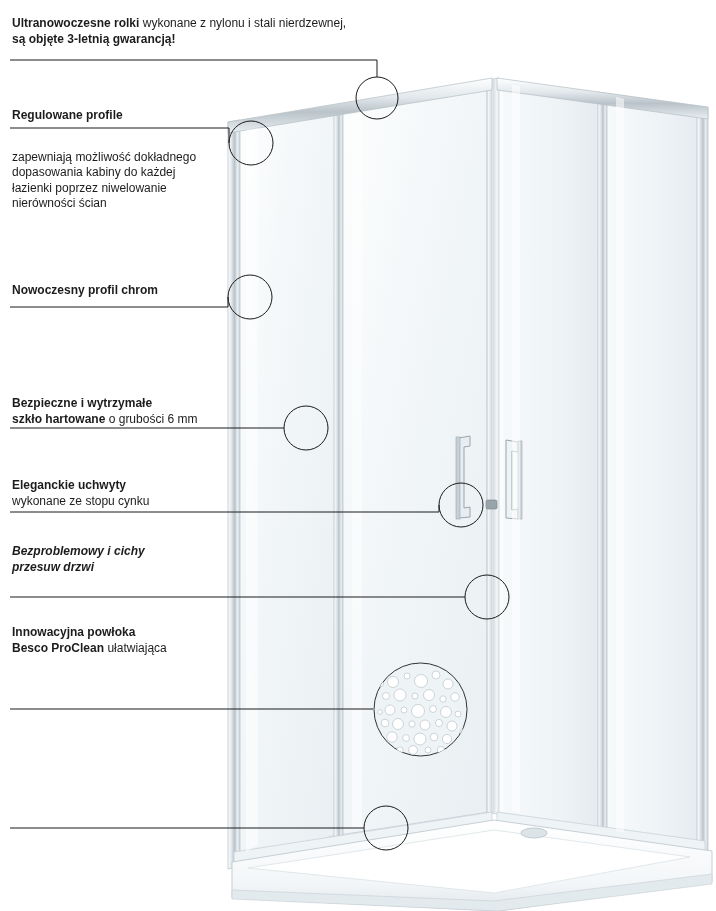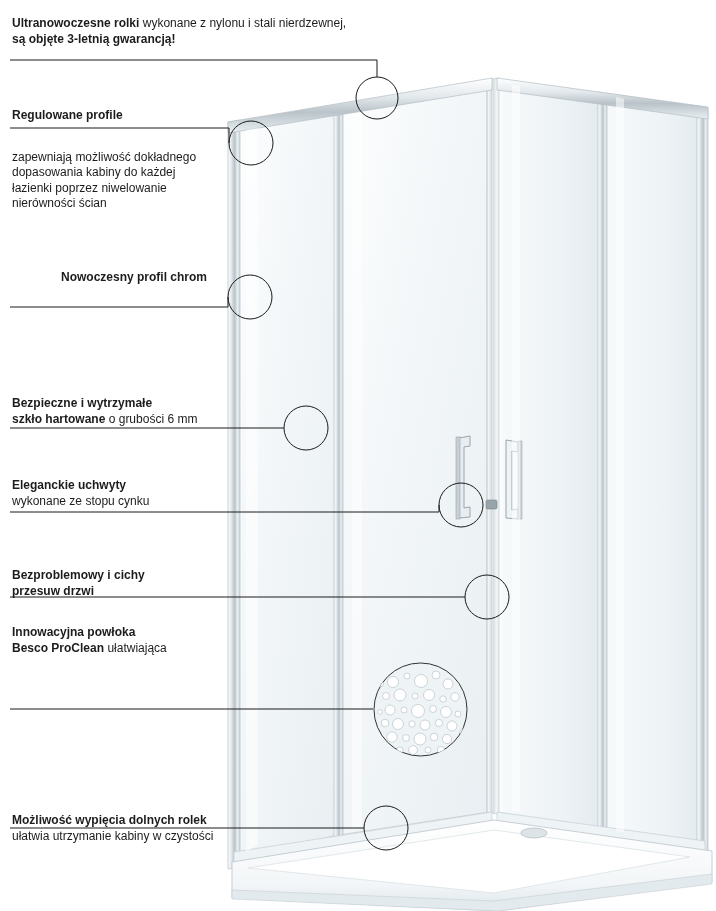--- a/index.html
+++ b/index.html
@@ -233,46 +233,42 @@
       <span class="ttl">Ultranowoczesne rolki</span><span class="sub"> wykonane z nylonu i stali nierdzewnej,</span>
     </div>
     <div class="ttl">są objęte 3-letnią gwarancją!</div>
   </div>
 
   <div class="anno" style="left:12px; top:108px; width:205px;">
     <div class="ttl">Regulowane profile</div>
     <div class="sub" style="margin-top:26px;">zapewniają możliwość dokładnego dopasowania kabiny do każdej łazienki poprzez niwelowanie nierówności ścian</div>
   </div>
 
-  <div class="anno" style="left:12px; top:270px; width:244px;text-align:center;">
+  <div class="anno" style="left:12px; top:283px; width:244px;">
     <div class="ttl">Nowoczesny profil chrom</div>
   </div>
 
   <div class="anno" style="left:12px; top:396px; width:215px;">
     <div class="ttl">Bezpieczne i wytrzymałe</div>
     <div>
       <span class="ttl">szkło hartowane</span><span class="sub"> o grubości 6 mm</span>
     </div>
   </div>
 
   <div class="anno" style="left:12px; top:478px; width:215px;">
     <div class="ttl">Eleganckie uchwyty</div>
     <div class="sub">wykonane ze stopu cynku</div>
   </div>
 
-  <div class="anno" style="left:12px; top:568px; width:215px;">
+  <div class="anno" style="left:12px; top:544px; width:215px;font-style:italic;">
     <div class="ttl">Bezproblemowy i cichy</div>
     <div class="ttl">przesuw drzwi</div>
   </div>
 
   <div class="anno" style="left:12px; top:625px; width:185px;">
     <div class="ttl">Innowacyjna powłoka</div>
     <div>
       <span class="ttl">Besco ProClean</span><span class="sub"> ułatwiająca</span>
     </div>
   </div>
 
-  <div class="anno" style="left:12px; top:813px; width:235px;">
-    <div class="ttl">Możliwość wypięcia dolnych rolek</div>
-    <div class="sub">ułatwia utrzymanie kabiny w czystości</div>
-  </div>
 
 </div>
 
 </body></html>

